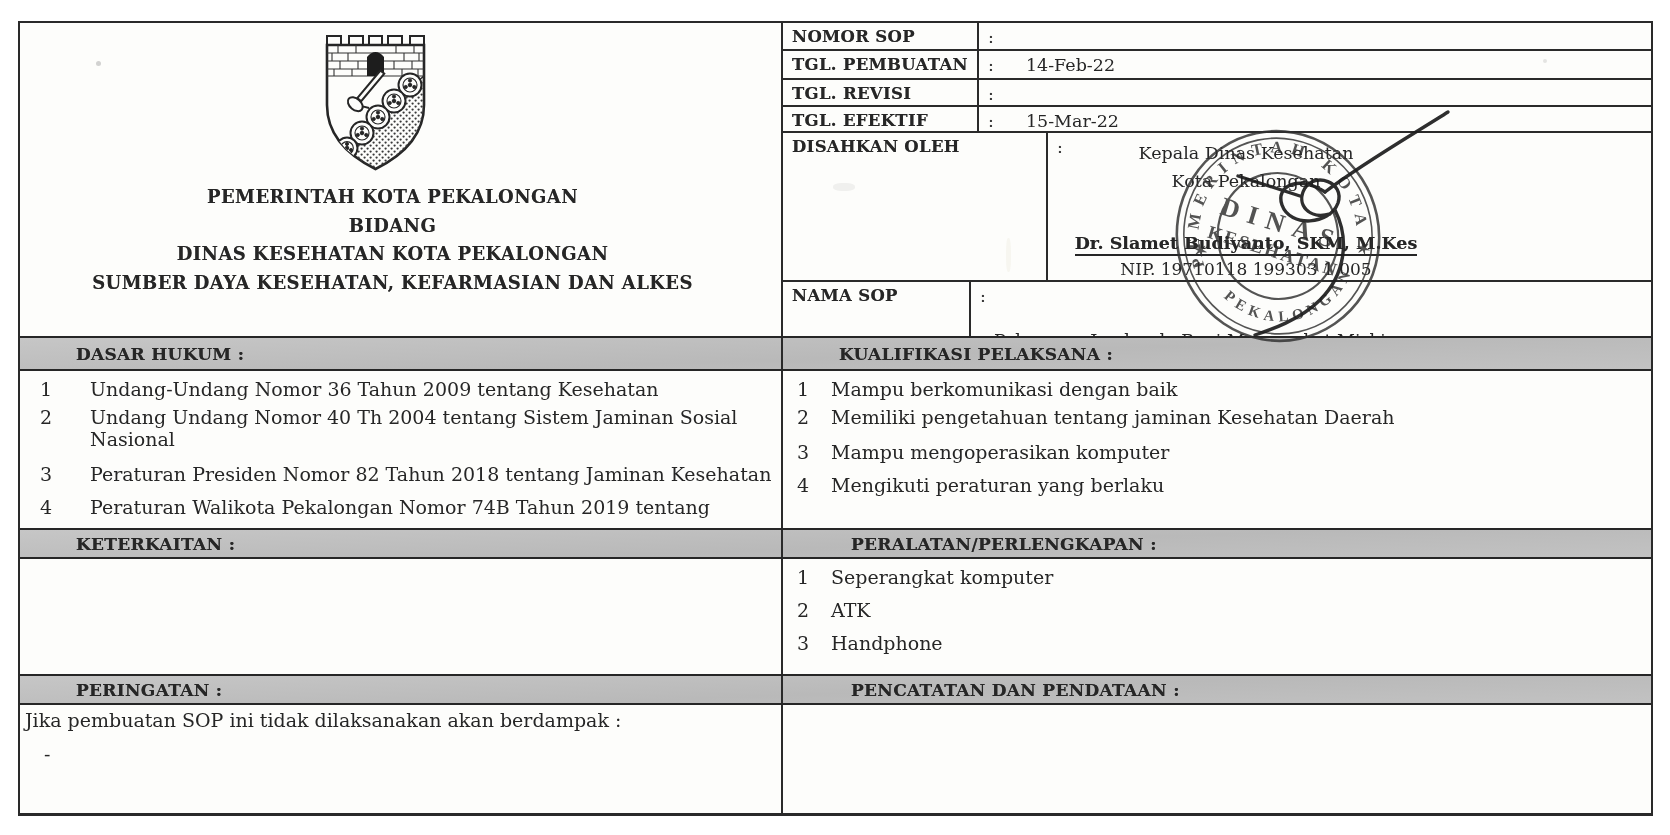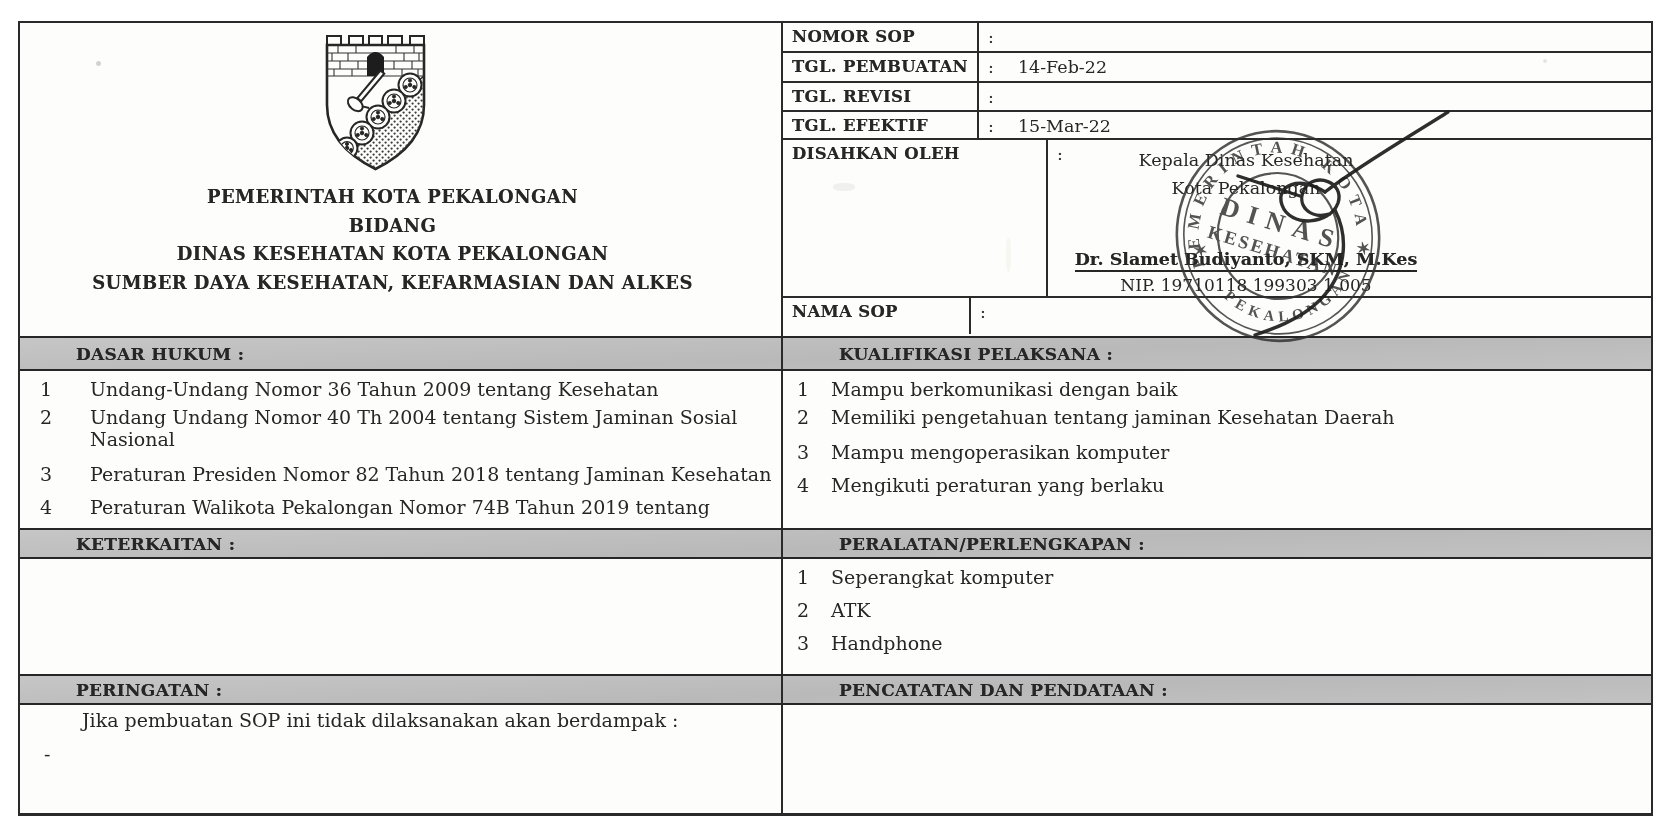--- a/index.html
+++ b/index.html
@@ -14,70 +14,70 @@
   .doc-inner { position:relative; width:100%; height:100%; display:flex; flex-direction:column; }
 
   
   .row1 { display:flex; height:313px; }
   .org-cell { position:relative; width:763px; border-right:2px solid #2a2a2a; }
   .logo { position:absolute; left:298px; top:10px; width:115px; height:140px; }
   .org-lines { position:absolute; left:0; top:160px; width:745px; text-align:center;
                font-weight:bold; font-size:18px; line-height:28.5px; letter-spacing:.4px;
                text-shadow:0 0 .6px rgba(40,40,40,.55); }
 
-  .meta { flex:1; display:flex; flex-direction:column; }
+  .meta { flex:1; display:flex; flex-direction:column;justify-content:center; }
   .meta-row { display:flex; border-bottom:2px solid #2a2a2a; }
   .meta-row.last { border-bottom:none; }
   .meta-label { border-right:2px solid #2a2a2a; padding:4px 8px 0 9px;
                 font-weight:bold; font-size:16.5px; letter-spacing:.3px;
                 text-shadow:0 0 .5px rgba(40,40,40,.5); }
   .w-std  { width:196px; }
   .w-wide { width:265px; }
   .w-nama { width:188px; }
   .meta-value { flex:1; padding:4px 6px 0 9px; font-size:17.5px; display:flex; }
   .colon { flex:0 0 auto; }
   .v-num { margin-left:40px; }
-  .v-dt  { margin-left:24px; }
+  .v-dt  { margin-left:32px; }
   .v-nm  { margin-left:8px;margin-top:44px;  }
 
   .r-disahkan { position:relative; }
   .approval { position:absolute; left:12px; top:0; width:372px; height:100%; text-align:center; }
   .appr-title { padding-top:6px; font-size:17.5px; line-height:28px; }
   .appr-sign  { position:absolute; bottom:1px; left:0; width:100%; }
   .appr-name  { display:inline-block; font-weight:bold; font-size:17.5px;
                 border-bottom:2px solid #262626; padding-bottom:1px;
                 text-shadow:0 0 .5px rgba(40,40,40,.5); }
   .appr-nip   { font-size:17px; margin-top:3px; }
 
   
   .band { display:flex; border-top:2px solid #262626; border-bottom:2px solid #262626;
           background:linear-gradient(178deg,#c6c6c6 0%,#b9b9b9 55%,#c2c2c2 100%); }
   .band-a { height:35px; }
-  .band-bc { height:31px; }
+  .band-bc { height:31px;gap:12px; }
   .band .lcol, .band .rcol { display:flex; align-items:center; }
   .band-title { font-weight:bold; font-size:17px; letter-spacing:.3px; padding-left:8px;
                 text-shadow:0 0 .6px rgba(30,30,30,.6);margin-left:48px; }
 
   .lcol { width:763px; border-right:2px solid #2a2a2a; }
   .rcol { flex:1; }
 
   
   .content { display:flex; }
   .c-a { height:157px; }
   .c-b { height:115px; }
   .c-c { flex:1; }
   .list { padding-top:7px; font-size:19px; }
   .li { display:flex; }
   .li .no { flex:0 0 auto; text-align:center; }
   .lcol .li .no { width:52px; }
   .rcol .li .no { width:20px; margin-left:10px; }
   .li .txt { margin-left:18px; }
   .gap-a1 { margin-bottom:6px; }  .gap-a2 { margin-bottom:13px; } .gap-a3 { margin-bottom:11px; }
   .gap-b  { margin-bottom:11px; }
-  .warn-intro { padding:4px 0 0 22px; font-size:19px;margin-left:40px; }
+  .warn-intro { padding:4px 0 0 5px; font-size:19px; }
   .warn-dash  { padding:12px 0 0 24px; font-size:19px; }
 
   
   .overlay { position:absolute; left:0; top:0; width:1631px; height:791px;
              z-index:5; pointer-events:none; }
   .stamp-text { font-family:"Liberation Serif","DejaVu Serif",serif; font-weight:bold; fill:#2e2e2e; }
 
   
   .speck { position:absolute; border-radius:50%; background:#555; pointer-events:none; }
 </style>
@@ -237,21 +237,21 @@
               <div>Kepala Dinas Kesehatan</div>
               <div>Kota Pekalongan</div>
             </div>
             <div class="appr-sign">
               <span class="appr-name">Dr. Slamet Budiyanto, SKM, M.Kes</span>
               <div class="appr-nip">NIP. 19710118 199303 1 005</div>
             </div>
           </div>
         </div>
       </div>
-      <div class="meta-row last" style="height:36px">
+      <div class="meta-row last" style="height:54px">
         <div class="meta-label w-nama">NAMA SOP</div>
         <div class="meta-value">
               <span class="colon">:</span>
               <span class="v-nm">Pelayanan Jamkesda Bagi Masyarakat Miskin</span>
             </div>
       </div>
     </div>
   </div>
 
   <div class="band band-a">

